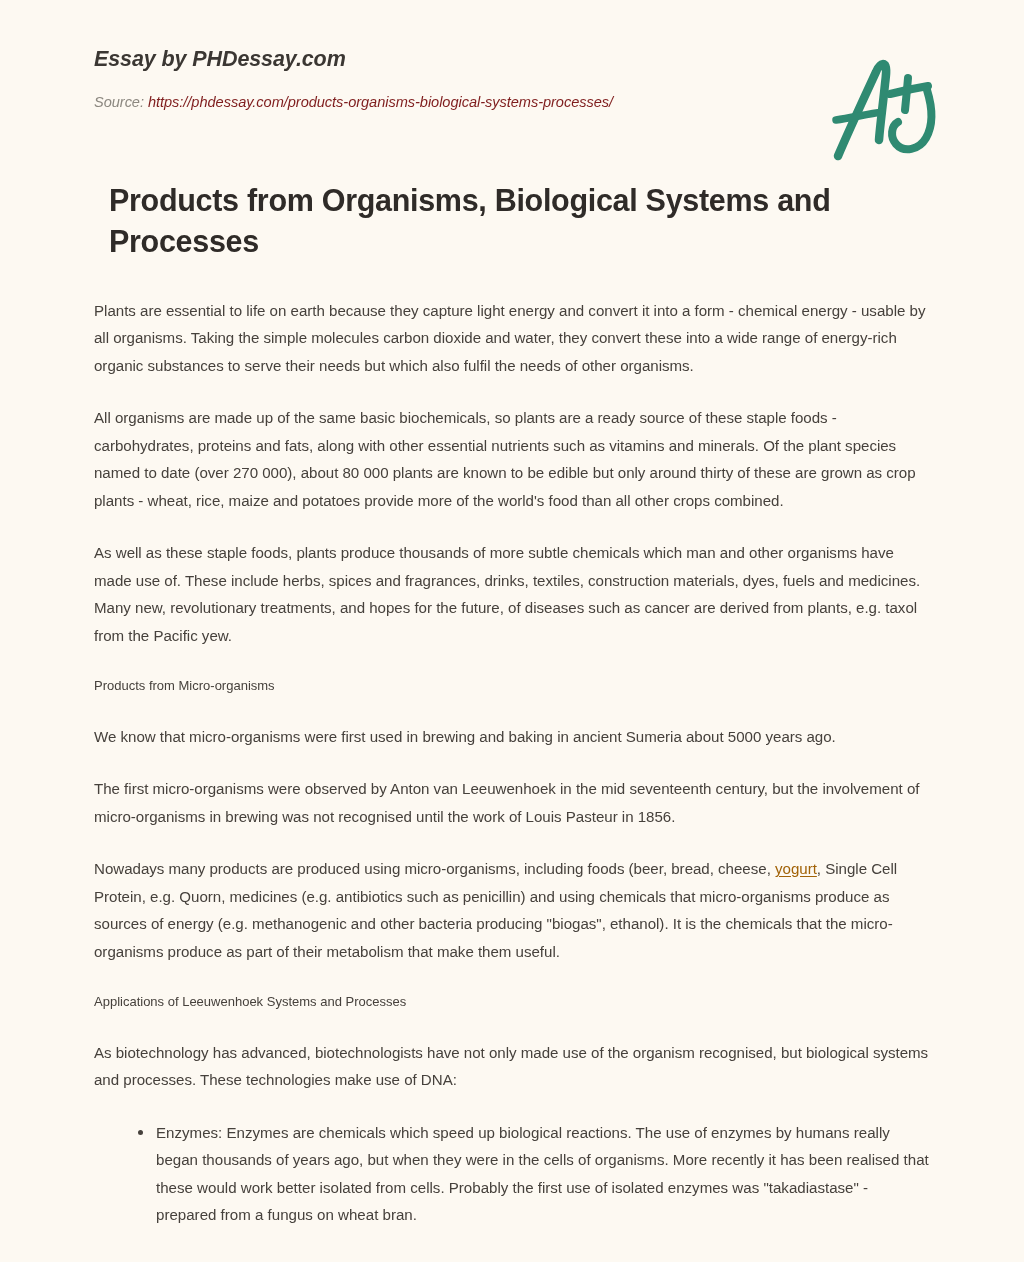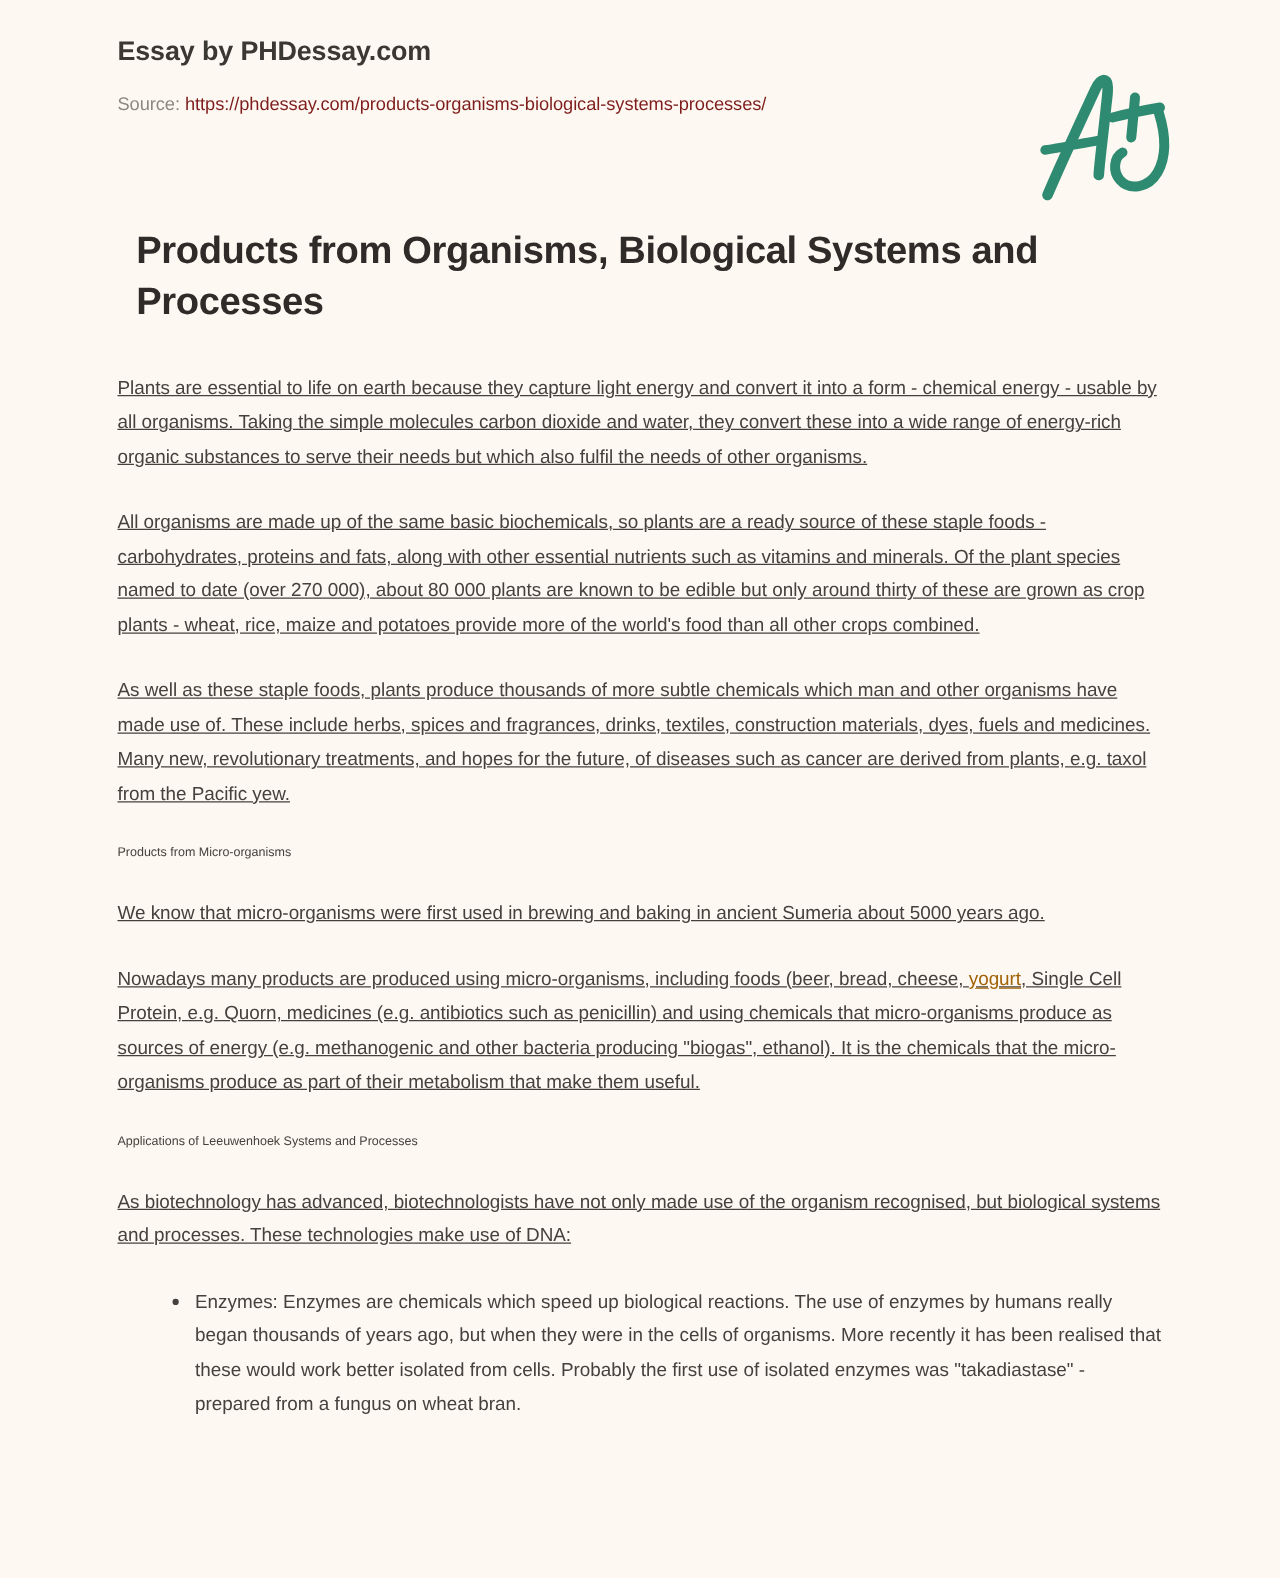--- a/index.html
+++ b/index.html
@@ -13,23 +13,24 @@
     background: #fdf9f2;
     font-family: "Liberation Sans", "DejaVu Sans", sans-serif;
     color: #3f3a36;
     overflow: hidden;
     position: relative;
   }
 
   
   .header {
     position: relative;
-    padding: 28px 94px 0 94px;
+    padding: 46px 94px 0 94px;
     box-sizing: border-box;
     height: 180px;
+    font-style: italic;
   }
   .brand-line {
     font-size: 21.5px;
     font-weight: 700;
     letter-spacing: -0.1px;
     color: #3b3733;
     line-height: 1.25;
     margin: 0;
   }
   .source-line {
@@ -72,24 +73,23 @@
     margin: 0 0 34px 15px;
     max-width: 760px;
   }
   .para {
     font-size: 15.1px;
     line-height: 1.82;
     color: #46413c;
     margin: 0 0 25px 0;
     max-width: 836px;
     letter-spacing: -0.02px;
-    text-decoration: underline;
   }
   .subhead {
-    font-size: 10px;
+    font-size: 13px;
     line-height: 1.82;
     color: #46413c;
     margin: 0 0 25px 0;
     max-width: 836px;
   }
   .plain-url {
     color: #46413c;
     text-decoration: none;
   }
   .inline-link {
@@ -157,20 +157,21 @@
 
   <p class="para">All organisms are made up of the same basic biochemicals, so plants are a ready source of these staple foods - carbohydrates, proteins and fats, along with other essential nutrients such as vitamins and minerals. Of the plant species named to date (over 270 000), about 80 000 plants are known to be edible but only around thirty of these are grown as crop plants - wheat, rice, maize and potatoes provide more of the world's food than all other crops combined.</p>
 
 
   <p class="para">As well as these staple foods, plants produce thousands of more subtle chemicals which man and other organisms have made use of. These include herbs, spices and fragrances, drinks, textiles, construction materials, dyes, fuels and medicines. Many new, revolutionary treatments, and hopes for the future, of diseases such as cancer are derived from plants, e.g. taxol from the Pacific yew.</p>
 
   <p class="subhead">Products from Micro-organisms</p>
 
   <p class="para">We know that micro-organisms were first used in brewing and baking in ancient Sumeria about 5000 years ago.</p>
 
+  <p class="para">The first micro-organisms were observed by Anton van Leeuwenhoek in the mid seventeenth century, but the involvement of micro-organisms in brewing was not recognised until the work of Louis Pasteur in 1856.</p>
 
   <p class="para"><span>Nowadays many products are produced using micro-organisms, including foods (beer, bread, cheese, </span><a class="inline-link" href="#">yogurt</a><span>, Single Cell Protein, e.g. Quorn, medicines (e.g. antibiotics such as penicillin) and using chemicals that micro-organisms produce as sources of energy (e.g. methanogenic and other bacteria producing "biogas", ethanol). It is the chemicals that the micro-organisms produce as part of their metabolism that make them useful.</span></p>
 
   <p class="subhead">Applications of Leeuwenhoek Systems and Processes</p>
 
   <p class="para">As biotechnology has advanced, biotechnologists have not only made use of the organism recognised, but biological systems and processes. These technologies make use of DNA:</p>
 
   <ul class="bullets">
     <li>Enzymes: Enzymes are chemicals which speed up biological reactions. The use of enzymes by humans really began thousands of years ago, but when they were in the cells of organisms. More recently it has been realised that these would work better isolated from cells. Probably the first use of isolated enzymes was "takadiastase" - prepared from a fungus on wheat bran.</li>
 

